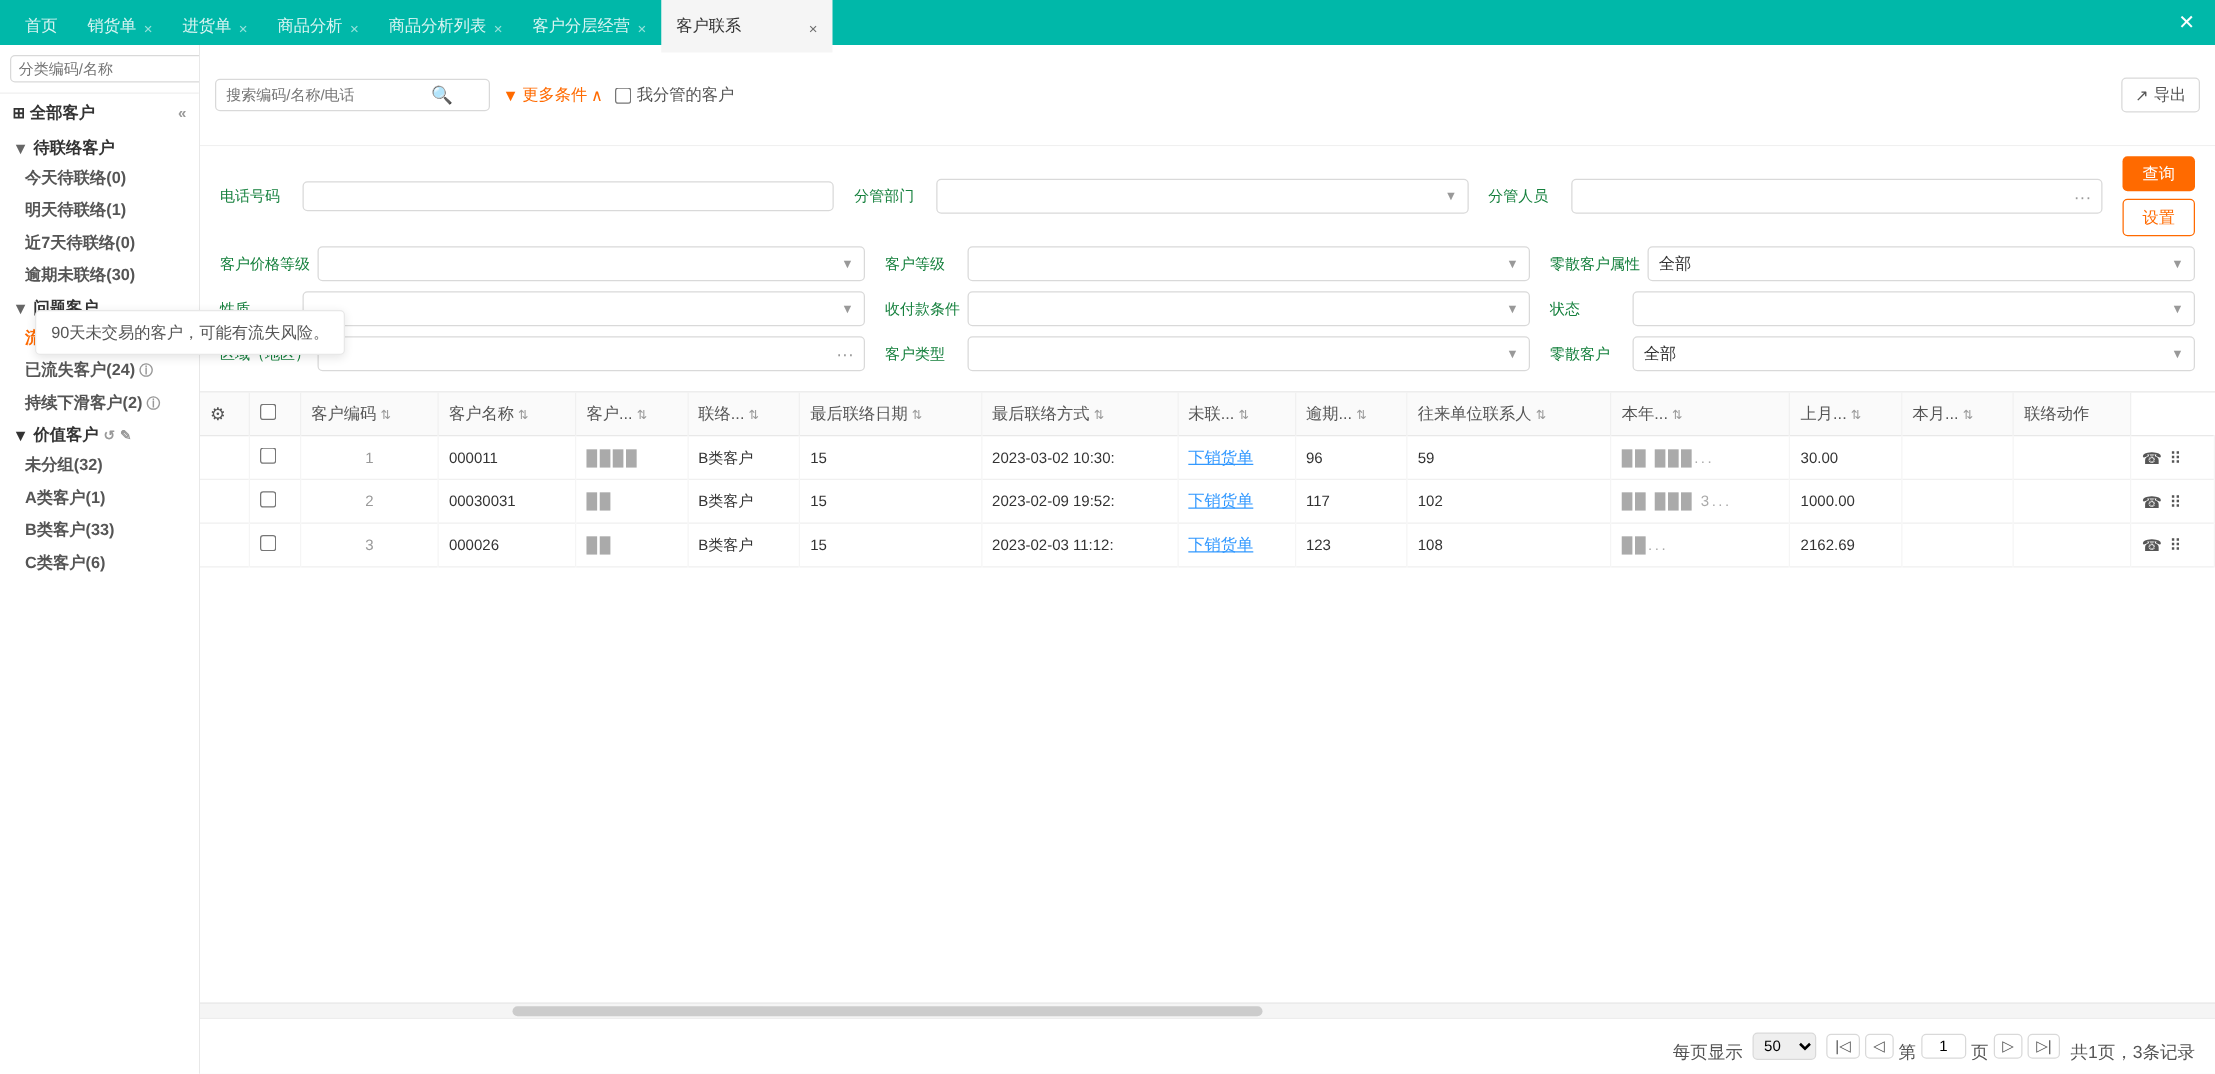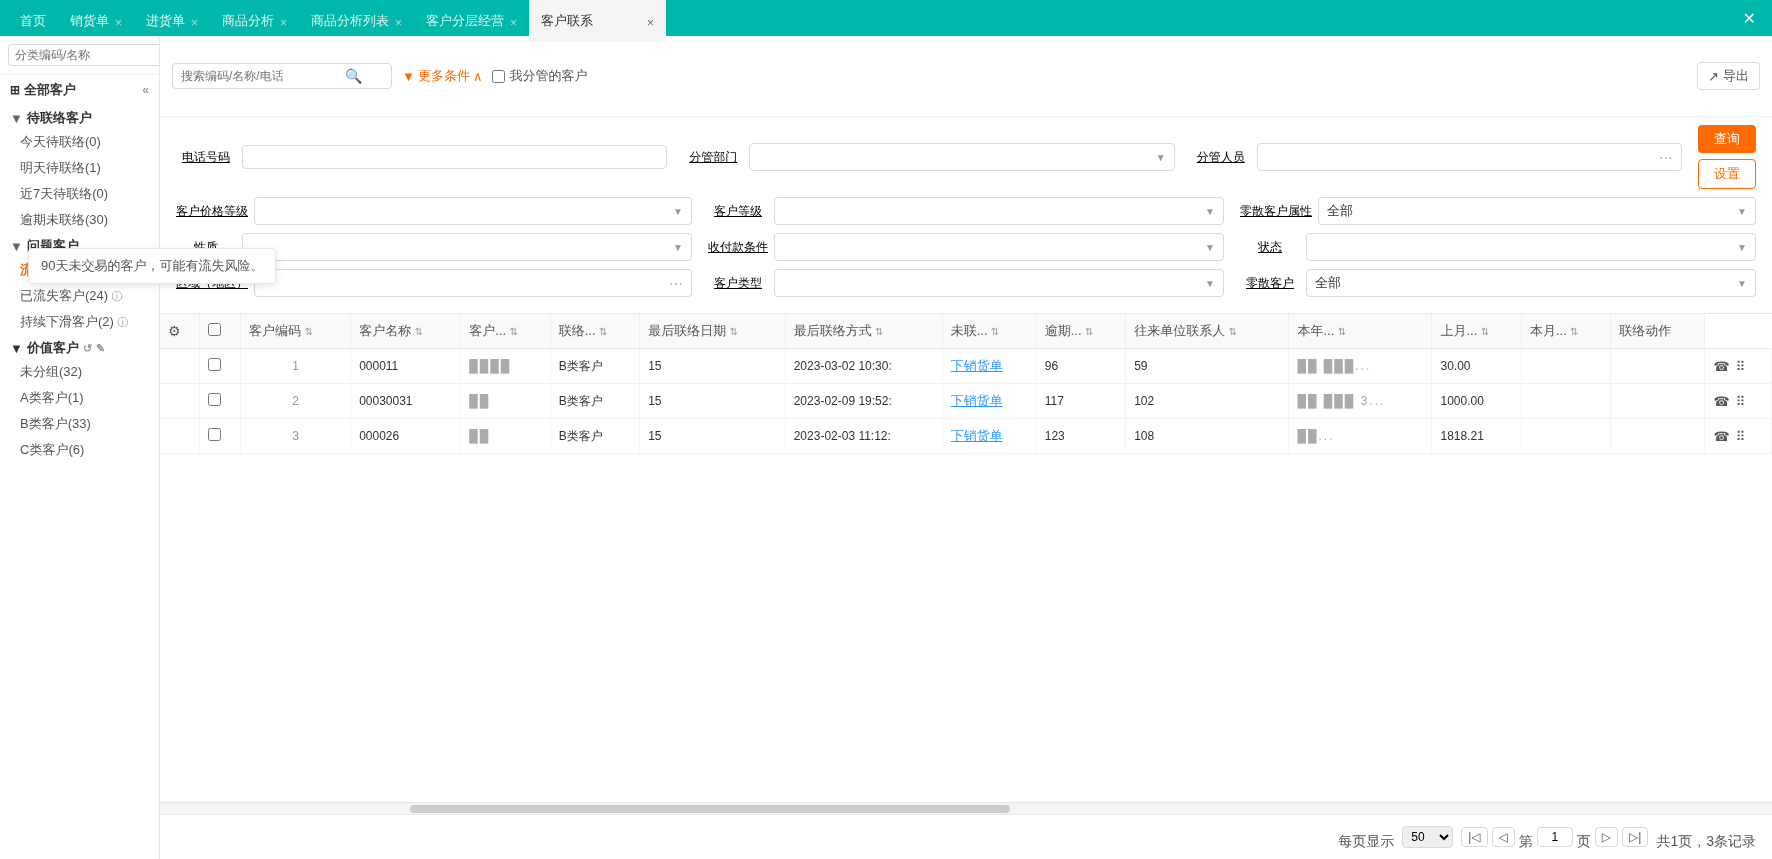--- a/index.html
+++ b/index.html
@@ -113,20 +113,21 @@
     .sidebar-group-label .arrow {
       margin-right: 4px;
       color: #666;
     }
     .sidebar-item {
       padding: 4px 10px 4px 20px;
       color: #555;
       font-size: 12px;
       cursor: pointer;
       white-space: nowrap;
+      font-weight: bold;
     }
     .sidebar-item.active {
       color: #ff6a00;
       font-weight: bold;
     }
     .sidebar-group-value-label {
       padding: 4px 10px 2px 10px;
       color: #333;
       font-size: 12px;
       font-weight: bold;
@@ -217,26 +218,25 @@
       margin-bottom: 8px;
       gap: 16px;
     }
     .filter-field {
       display: flex;
       align-items: center;
       flex: 1;
       gap: 6px;
     }
     .filter-field label {
-      color: #000000;
+      color: #15803d;
       font-size: 12px;
       white-space: nowrap;
       min-width: 60px;
-      text-align: center;
-      text-decoration: underline;
+      text-align: left;
     }
     .filter-field input, .filter-field .select-box {
       flex: 1;
       border: 1px solid #d9d9d9;
       border-radius: 4px;
       padding: 4px 8px;
       font-size: 12px;
       outline: none;
       color: #333;
     }
@@ -694,21 +694,21 @@
     <td style="color:#999; text-align:center;">3</td>
     <td>000026</td>
     <td class="blurred">██</td>
     <td>B类客户</td>
     <td>15</td>
     <td>2023-02-03 11:12:</td>
     <td><span class="link-text">下销货单</span></td>
     <td>123</td>
     <td>108</td>
     <td class="blurred">██...</td>
-    <td>1818.21</td>
+    <td>2162.69</td>
     <td></td>
     <td></td>
     <td>
       <div class="action-icons">
         <span title="联络">☎</span>
         <span title="更多">⠿</span>
       </div>
     </td>
   </tr>
             </tbody>

